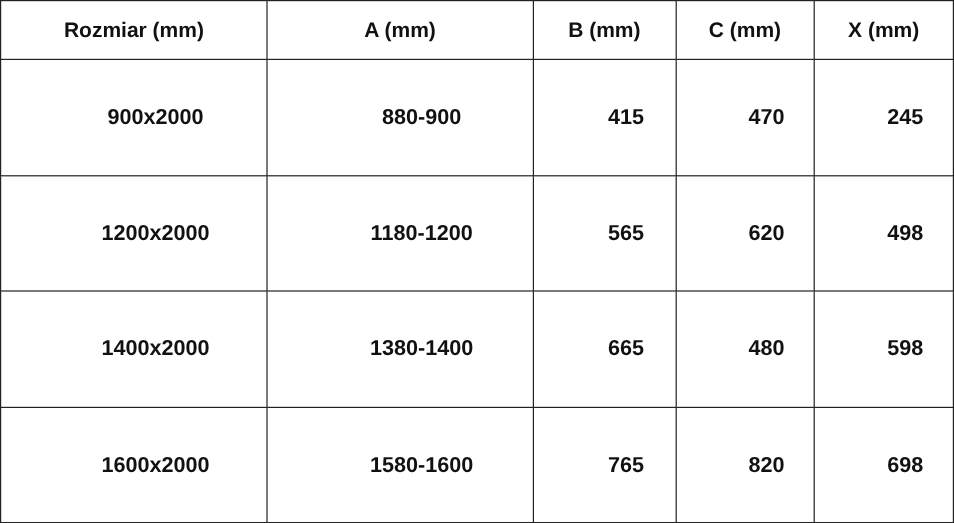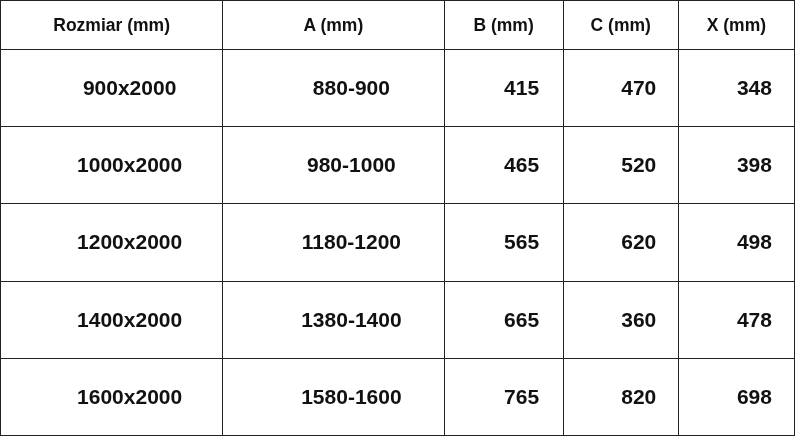--- a/index.html
+++ b/index.html
@@ -35,21 +35,21 @@
     color: #111111;
     padding: 0 4px;
     background: #ffffff;
   }
   table.spec-table thead th {
     font-size: 17.5px;
     height: 48px;
   }
   table.spec-table tbody td {
     height: 48px;
-    font-size: 21px;
+    font-size: 18px;
     padding-left: 40px;
   }
   
   col.c0 { width: 222px; }
   col.c1 { width: 221px; }
   col.c2 { width: 119px; }
   col.c3 { width: 115px; }
   col.c4 { width: 116px; }
   
   table.spec-table tr td:first-child,
@@ -77,42 +77,35 @@
         <th>C (mm)</th>
         <th>X (mm)</th>
       </tr>
     </thead>
     <tbody>
       <tr>
         <td>900x2000</td>
         <td>880-900</td>
         <td>415</td>
         <td>470</td>
-        <td>348</td>
-      </tr>
-      <tr>
-        <td>1000x2000</td>
-        <td>980-1000</td>
-        <td>465</td>
-        <td>520</td>
-        <td>398</td>
+        <td>245</td>
       </tr>
       <tr>
         <td>1200x2000</td>
         <td>1180-1200</td>
         <td>565</td>
         <td>620</td>
         <td>498</td>
       </tr>
       <tr>
         <td>1400x2000</td>
         <td>1380-1400</td>
         <td>665</td>
-        <td>360</td>
-        <td>478</td>
+        <td>480</td>
+        <td>598</td>
       </tr>
       <tr>
         <td>1600x2000</td>
         <td>1580-1600</td>
         <td>765</td>
         <td>820</td>
         <td>698</td>
       </tr>
     </tbody>
   </table>

